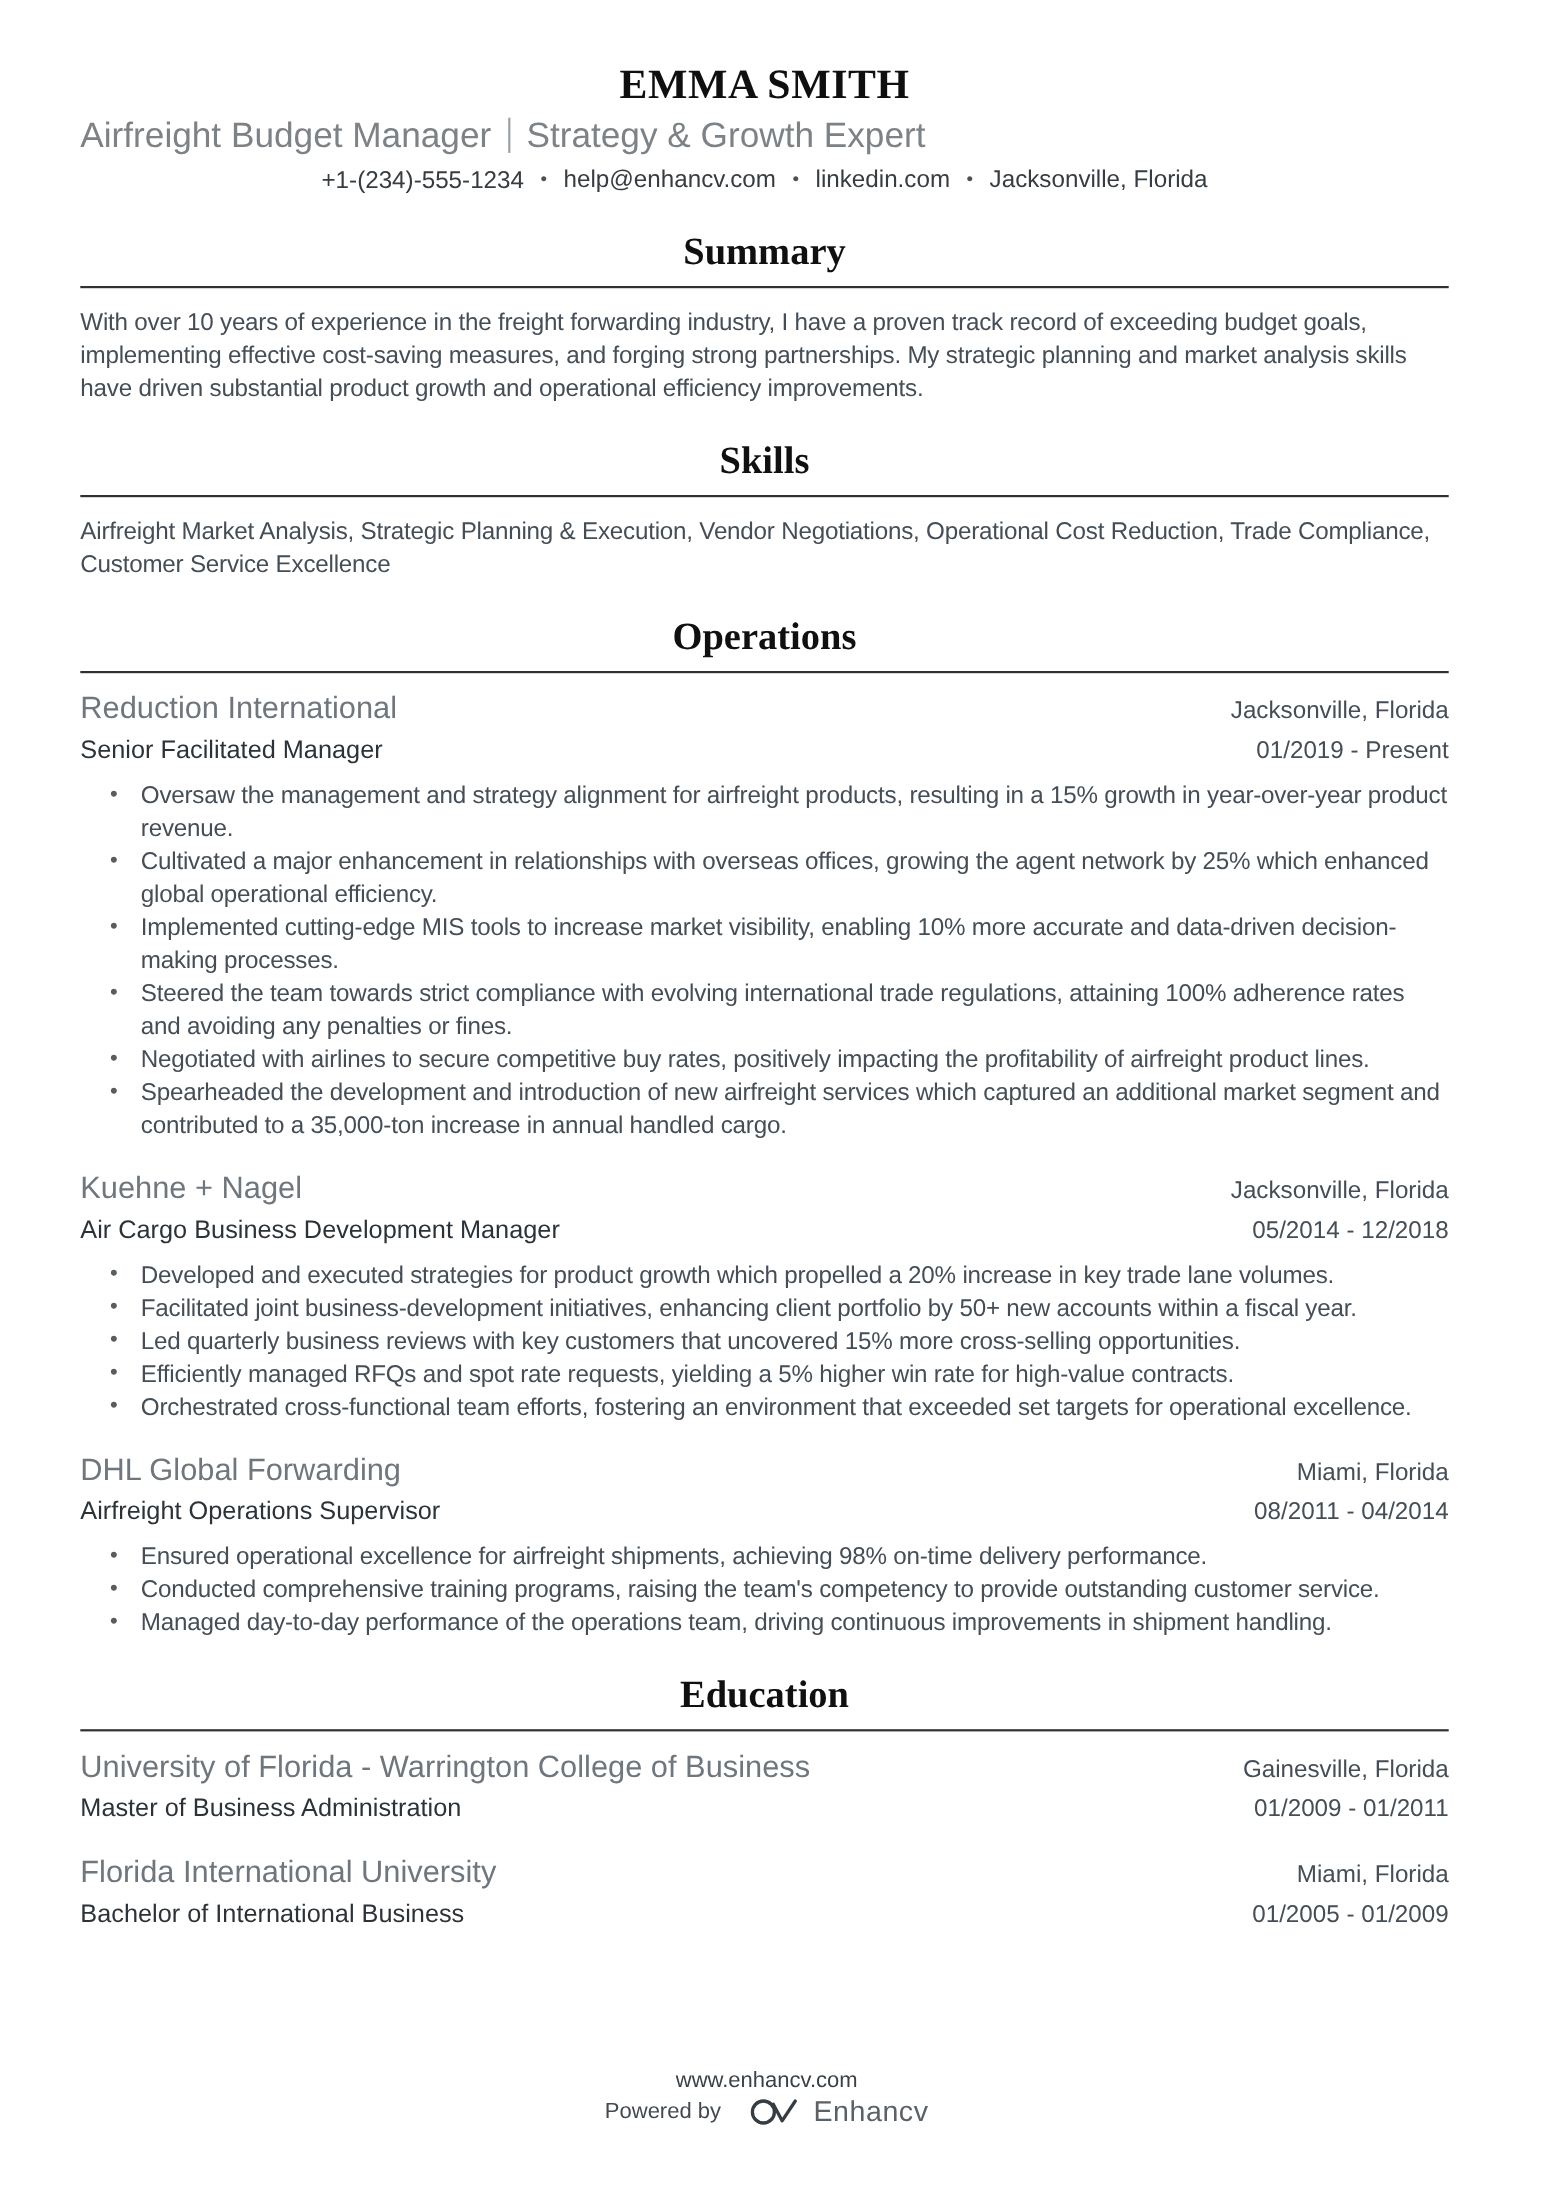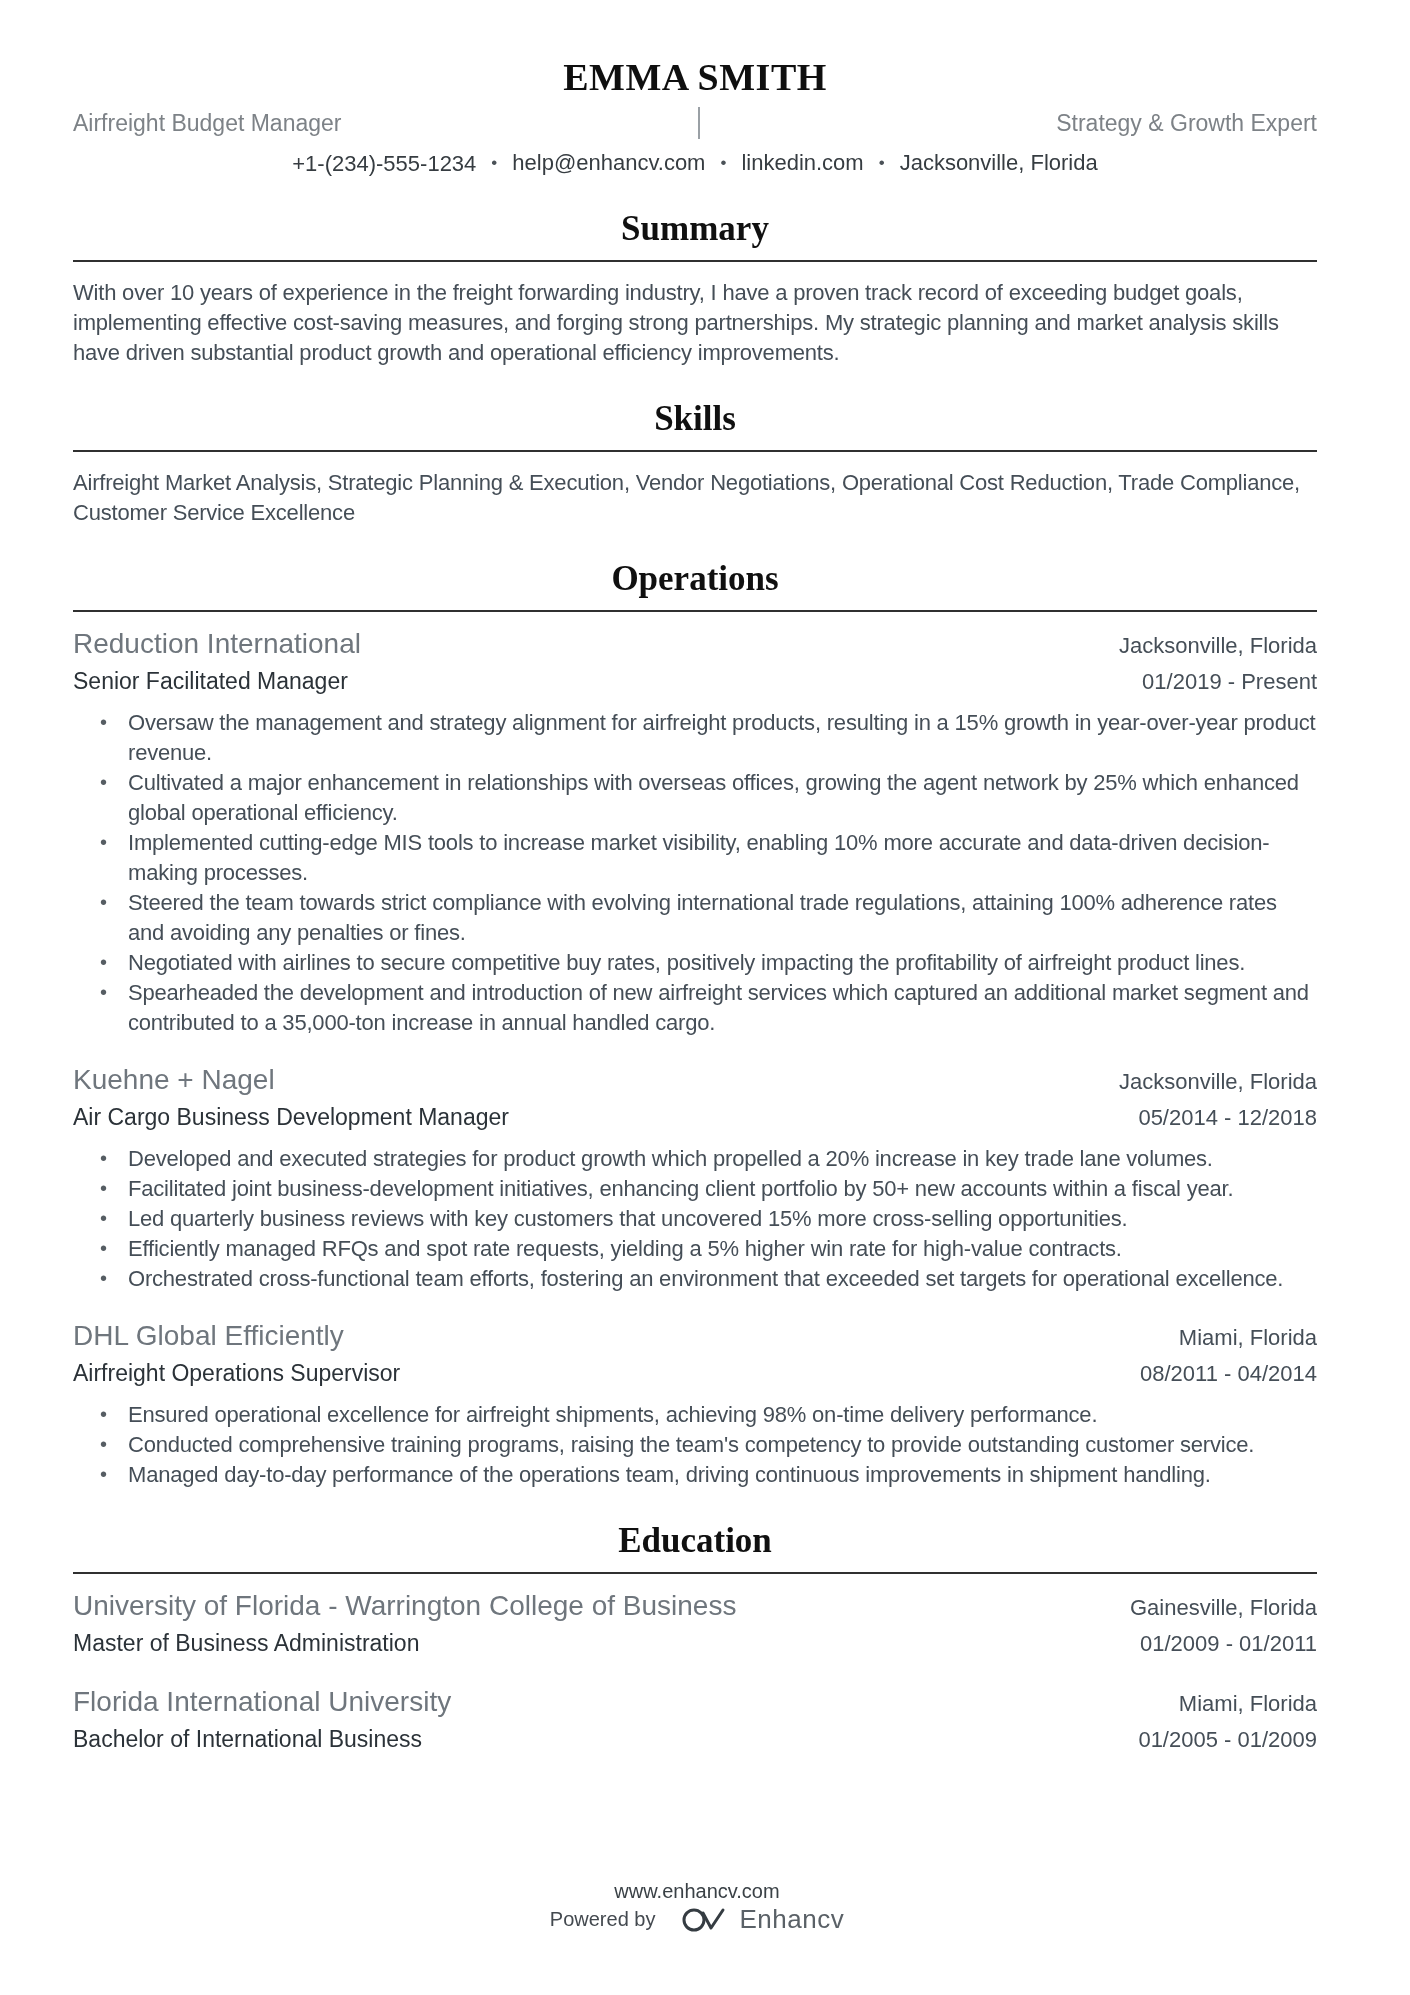--- a/index.html
+++ b/index.html
@@ -22,25 +22,25 @@
     margin: 0;
     font-family: "Liberation Serif", "DejaVu Serif", serif;
     font-size: 38px;
     line-height: 1.15;
     font-weight: 700;
     letter-spacing: 0.5px;
     color: #0f0f0f;
   }
   .subtitle {
     margin-top: 6px;
-    font-size: 23px;
+    font-size: 32px;
     line-height: 34px;
     color: #7d8287;
     display: flex;
-    justify-content: space-between;
+    justify-content: flex-start;
     align-items: center;
   }
   .subtitle .divider {
     display: inline-block;
     width: 0;
     height: 32px;
     border-left: 2px solid #9aa0a5;
     margin: 0 15px;
   }
   .contact {
@@ -232,21 +232,21 @@
         <li>Developed and executed strategies for product growth which propelled a 20% increase in key trade lane volumes.</li>
         <li>Facilitated joint business-development initiatives, enhancing client portfolio by 50+ new accounts within a fiscal year.</li>
         <li>Led quarterly business reviews with key customers that uncovered 15% more cross-selling opportunities.</li>
         <li>Efficiently managed RFQs and spot rate requests, yielding a 5% higher win rate for high-value contracts.</li>
         <li>Orchestrated cross-functional team efforts, fostering an environment that exceeded set targets for operational excellence.</li>
       </ul>
     </div>
 
     <div class="job">
       <div class="entry-row">
-        <span class="company">DHL Global Efficiently</span>
+        <span class="company">DHL Global Forwarding</span>
         <span class="loc">Miami, Florida</span>
       </div>
       <div class="entry-row role-row">
         <span class="role">Airfreight Operations Supervisor</span>
         <span class="dates">08/2011 - 04/2014</span>
       </div>
       <ul class="bullets">
         <li>Ensured operational excellence for airfreight shipments, achieving 98% on-time delivery performance.</li>
         <li>Conducted comprehensive training programs, raising the team's competency to provide outstanding customer service.</li>
         <li>Managed day-to-day performance of the operations team, driving continuous improvements in shipment handling.</li>

